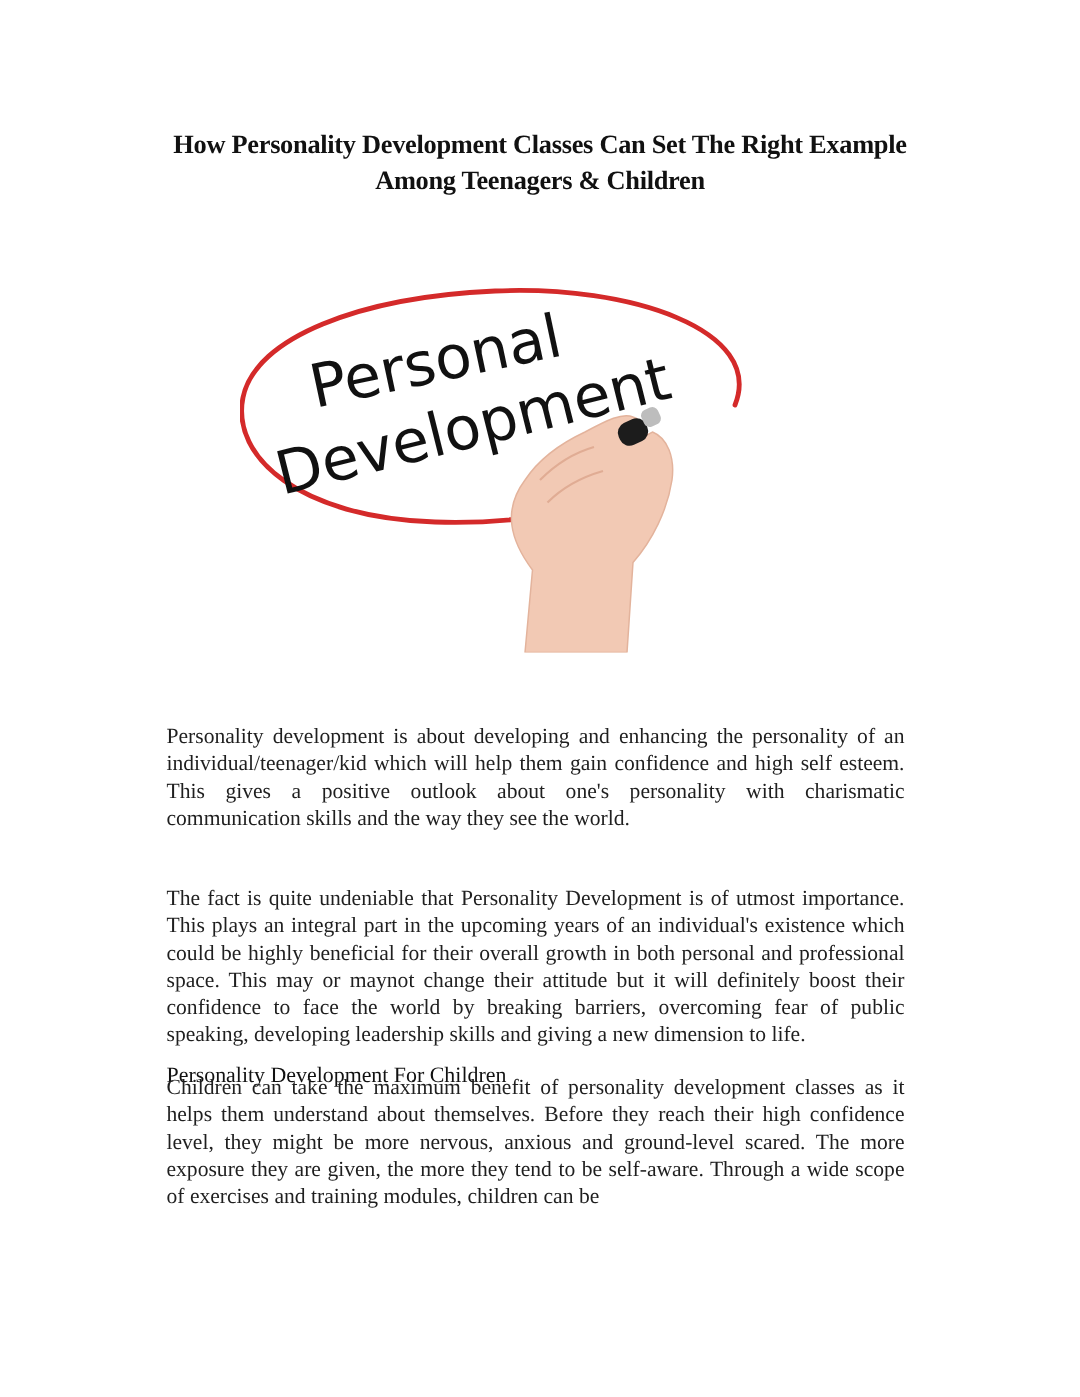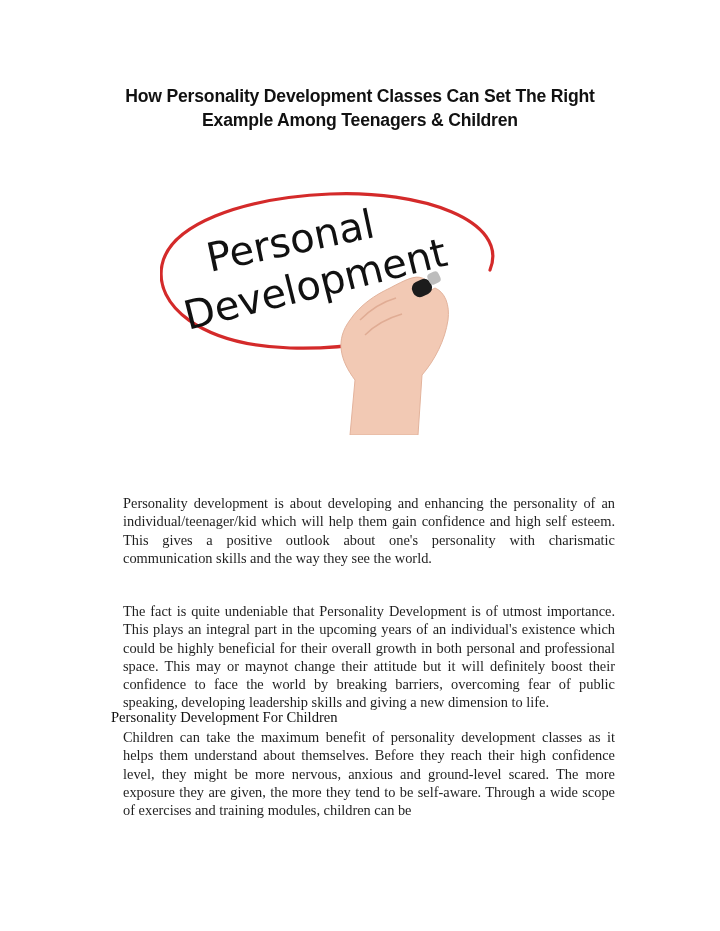--- a/index.html
+++ b/index.html
@@ -20,21 +20,21 @@
       left: 0; top: 0;
       width: 720px; height: 931px;
       background: #ffffff;
     }
     .title {
       position: absolute;
       left: 100px;
       top: 84px;
       width: 520px;
       text-align: center;
-      font-family: Liberation Sans, sans-serif;
+      font-family: Liberation Serif, serif;
       font-weight: bold;
       font-size: 17.6px;
       line-height: 24px;
       color: #111111;
       margin: 0;
       letter-spacing: -0.2px;
     }
     .hero {
       position: absolute;
       left: 160px;
@@ -45,21 +45,21 @@
     .hero svg { display: block; }
     .body-text {
       position: absolute;
       left: 111px;
       width: 492px;
       font-family: "Liberation Serif", "DejaVu Serif", serif;
       font-size: 14.4px;
       line-height: 18.3px;
       color: #1f1f1f;
       text-align: justify;
-      margin: 12px;
+      margin: 0;
     }
     .p1 { top: 482px; }
     .p2 { top: 590px; }
     .h2 {
       position: absolute;
       left: 111px;
       top: 708px;
       width: 492px;
       font-family: "Liberation Serif", "DejaVu Serif", serif;
       font-weight: normal;

